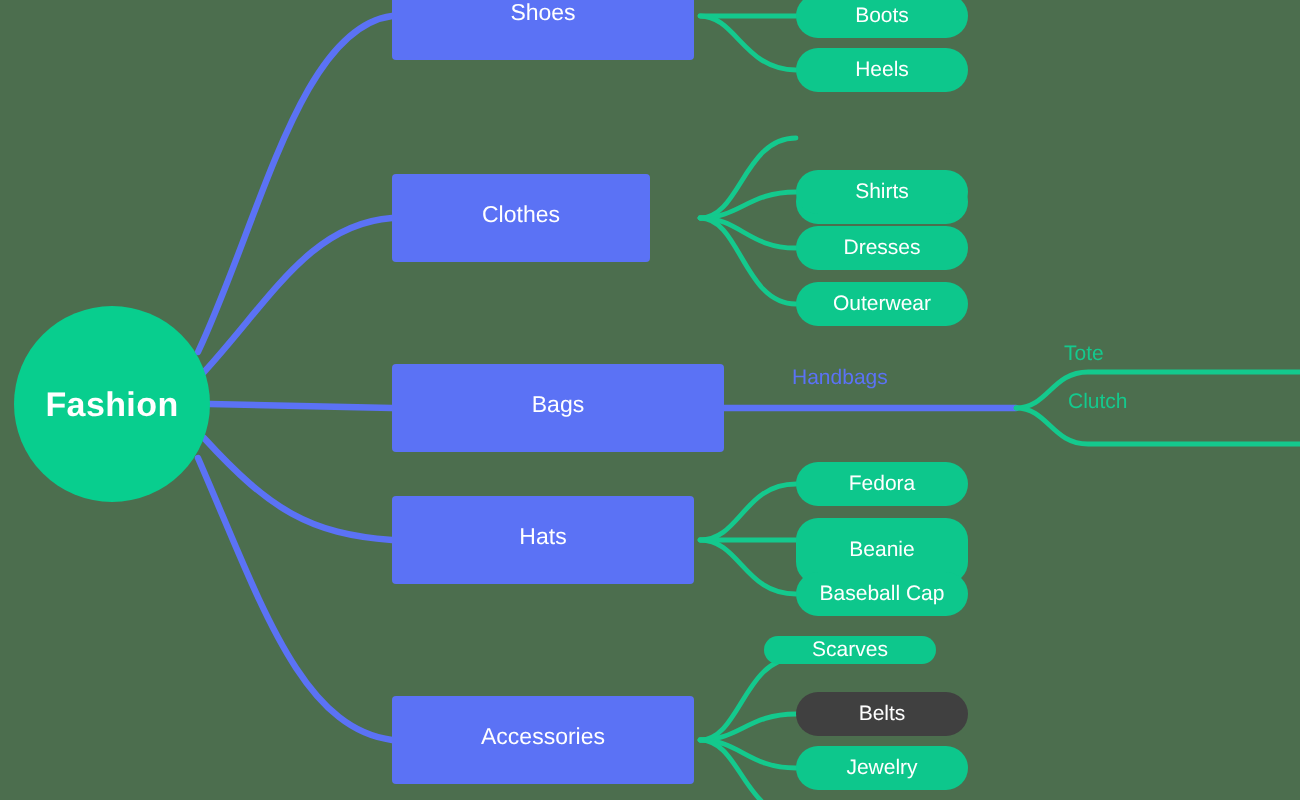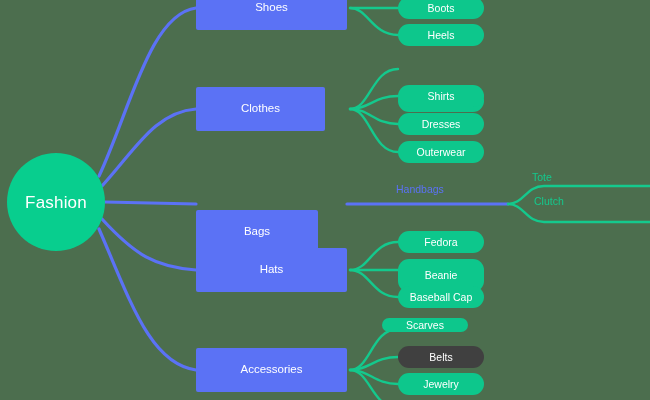--- a/index.html
+++ b/index.html
@@ -23,21 +23,21 @@
     display:flex;align-items:center;justify-content:center;
     color:#ffffff;
     text-align:center;
     box-sizing:border-box;
     line-height:1;
     white-space:nowrap;
   }
   .root-node{
     border-radius:50%;
     font-size:17px;
-    font-weight:normal;
+    font-weight:bold;
     letter-spacing:0.2px;
   }
   .branch-node{
     border-radius:2px;
     font-size:11.5px;
     font-weight:400;
   }
   .leaf-node{
     border-radius:11px;
     font-size:10.5px;
@@ -124,21 +124,21 @@
   <div class="node leaf-node" style="left:398px;top:85px;width:86px;height:22px;background:#0dc78c;">
     <span>Shirts</span>
   </div>
   <div class="node leaf-node" style="left:398px;top:113px;width:86px;height:22px;background:#0dc78c;">
     <span>Dresses</span>
   </div>
   <div class="node leaf-node" style="left:398px;top:141px;width:86px;height:22px;background:#0dc78c;">
     <span>Outerwear</span>
   </div>
 
-  <div class="node branch-node" style="left:196px;top:182px;width:122px;height:44px;background:#5b72f5;margin-top:28px;">
+  <div class="node branch-node" style="left:196px;top:182px;width:166px;height:44px;background:#5b72f5;">
     <span>Bags</span>
   </div>
   <div class="bare-label" style="left:396px;top:184px;color:#5b72f5;">
     <span>Handbags</span>
   </div>
   <div class="bare-label" style="left:532px;top:172px;color:#14c98d;text-align:center;">
     <span>Tote</span>
   </div>
   <div class="bare-label" style="left:534px;top:196px;color:#14c98d;text-align:right;">
     <span>Clutch</span>

